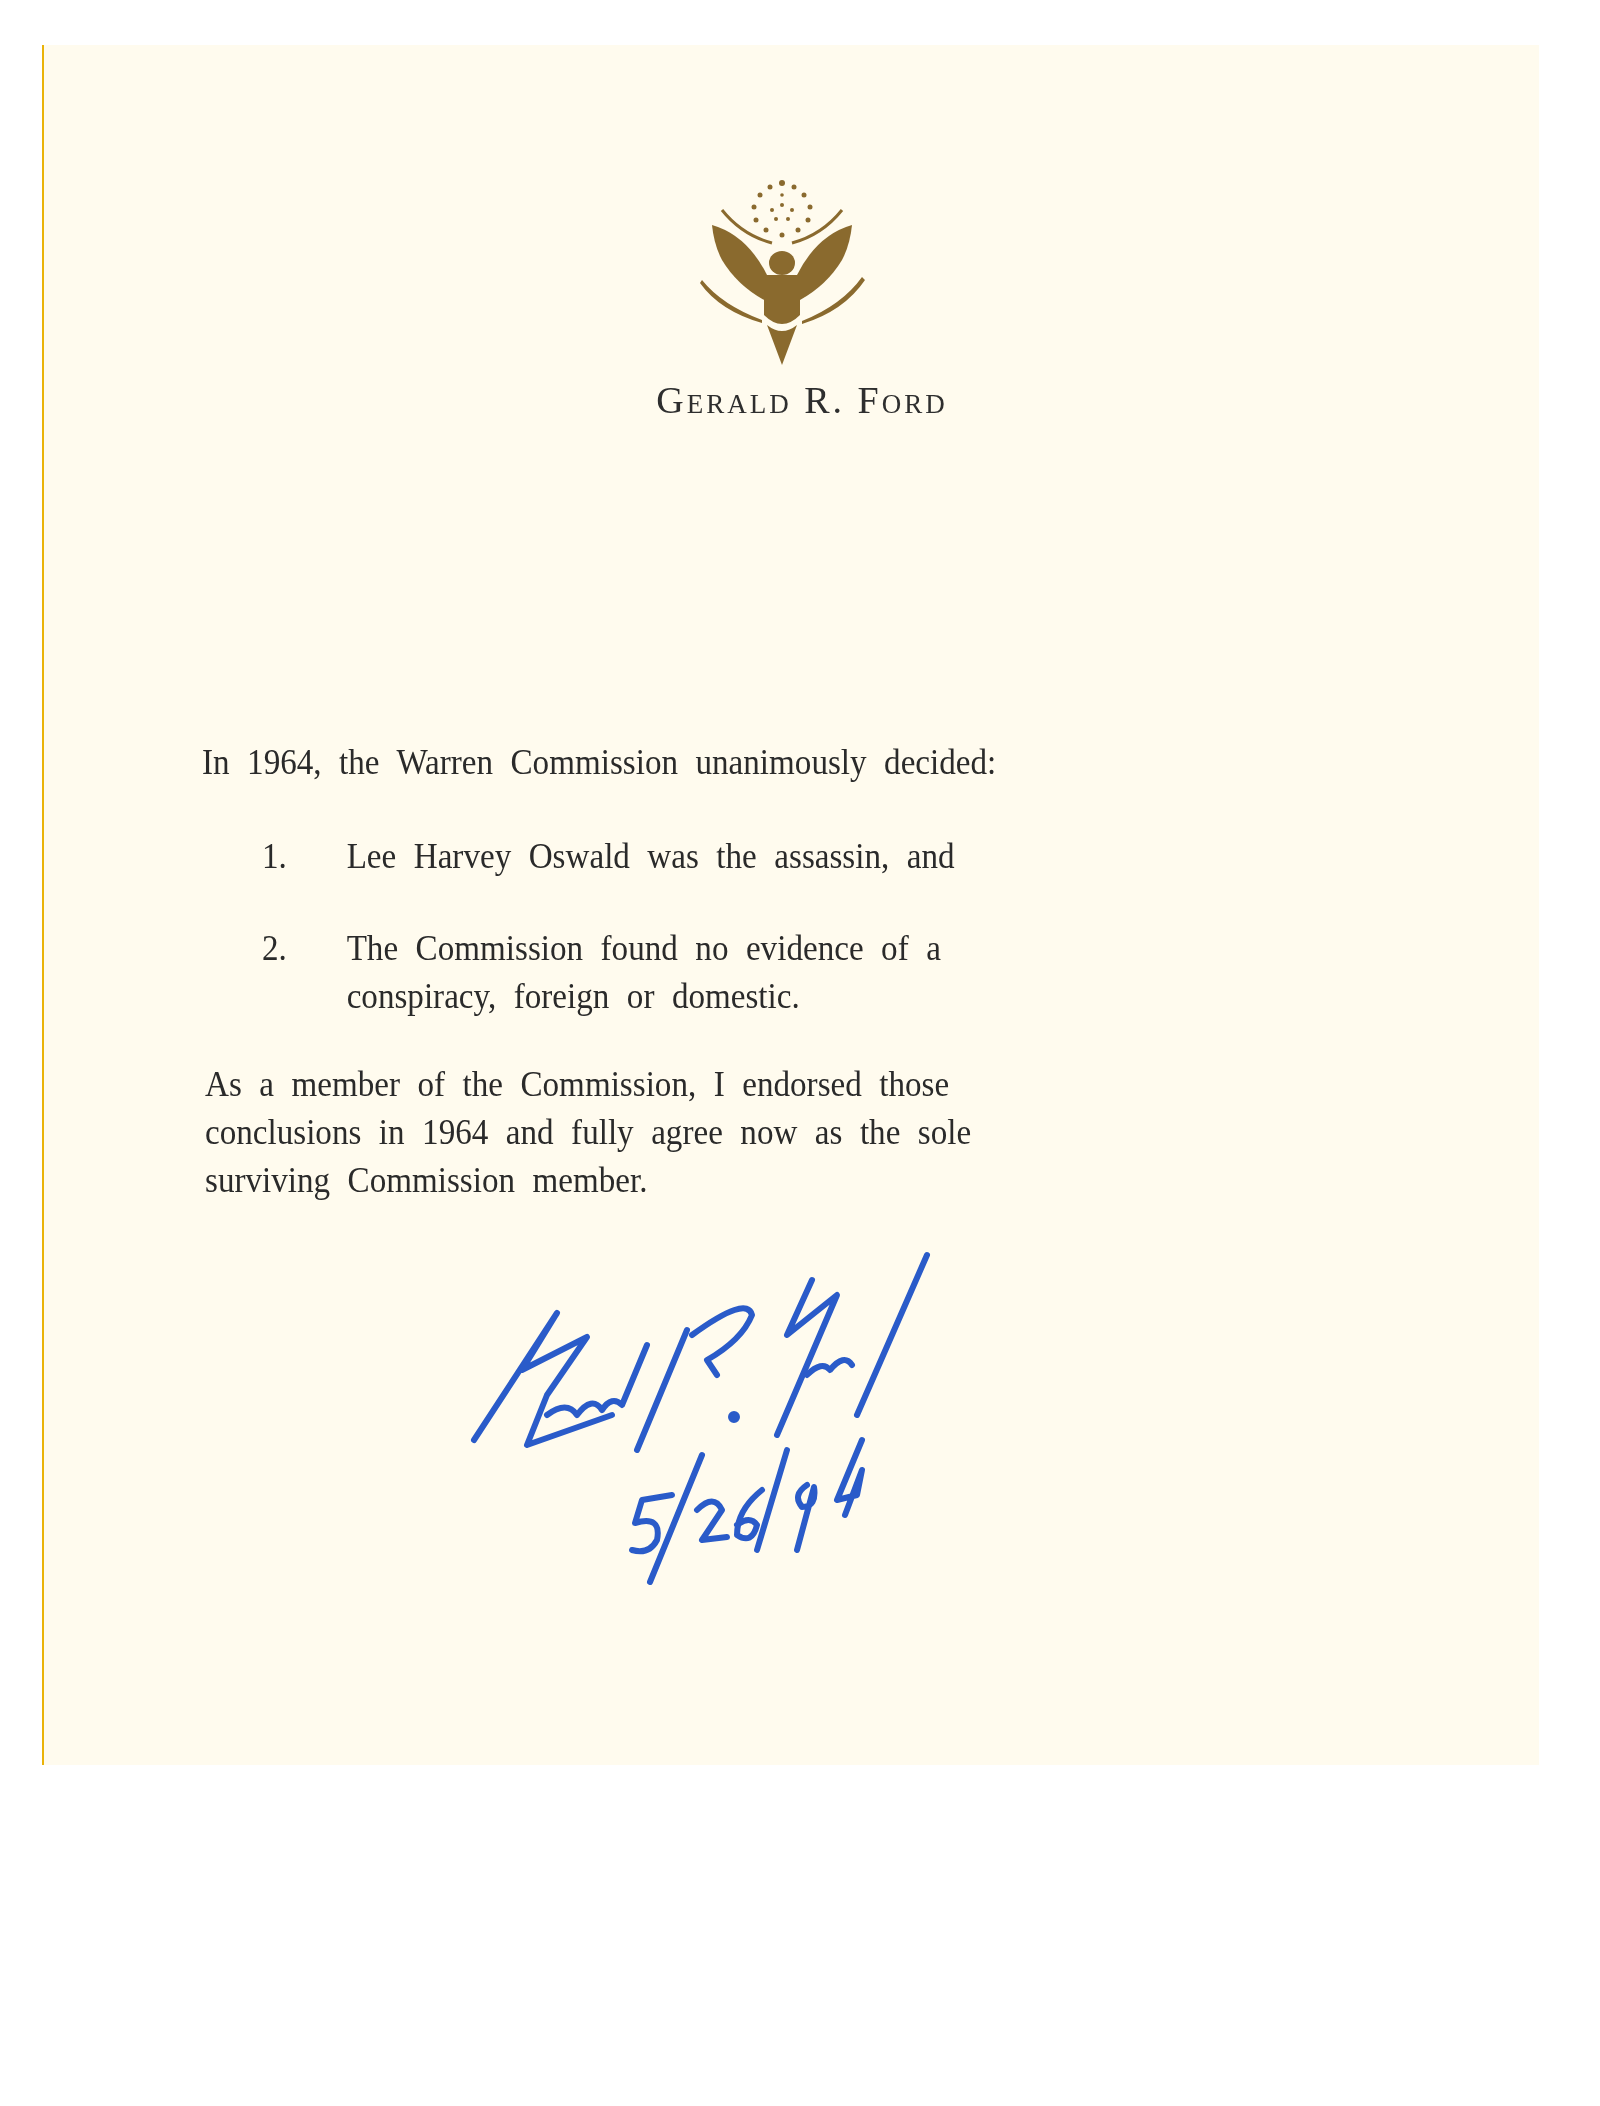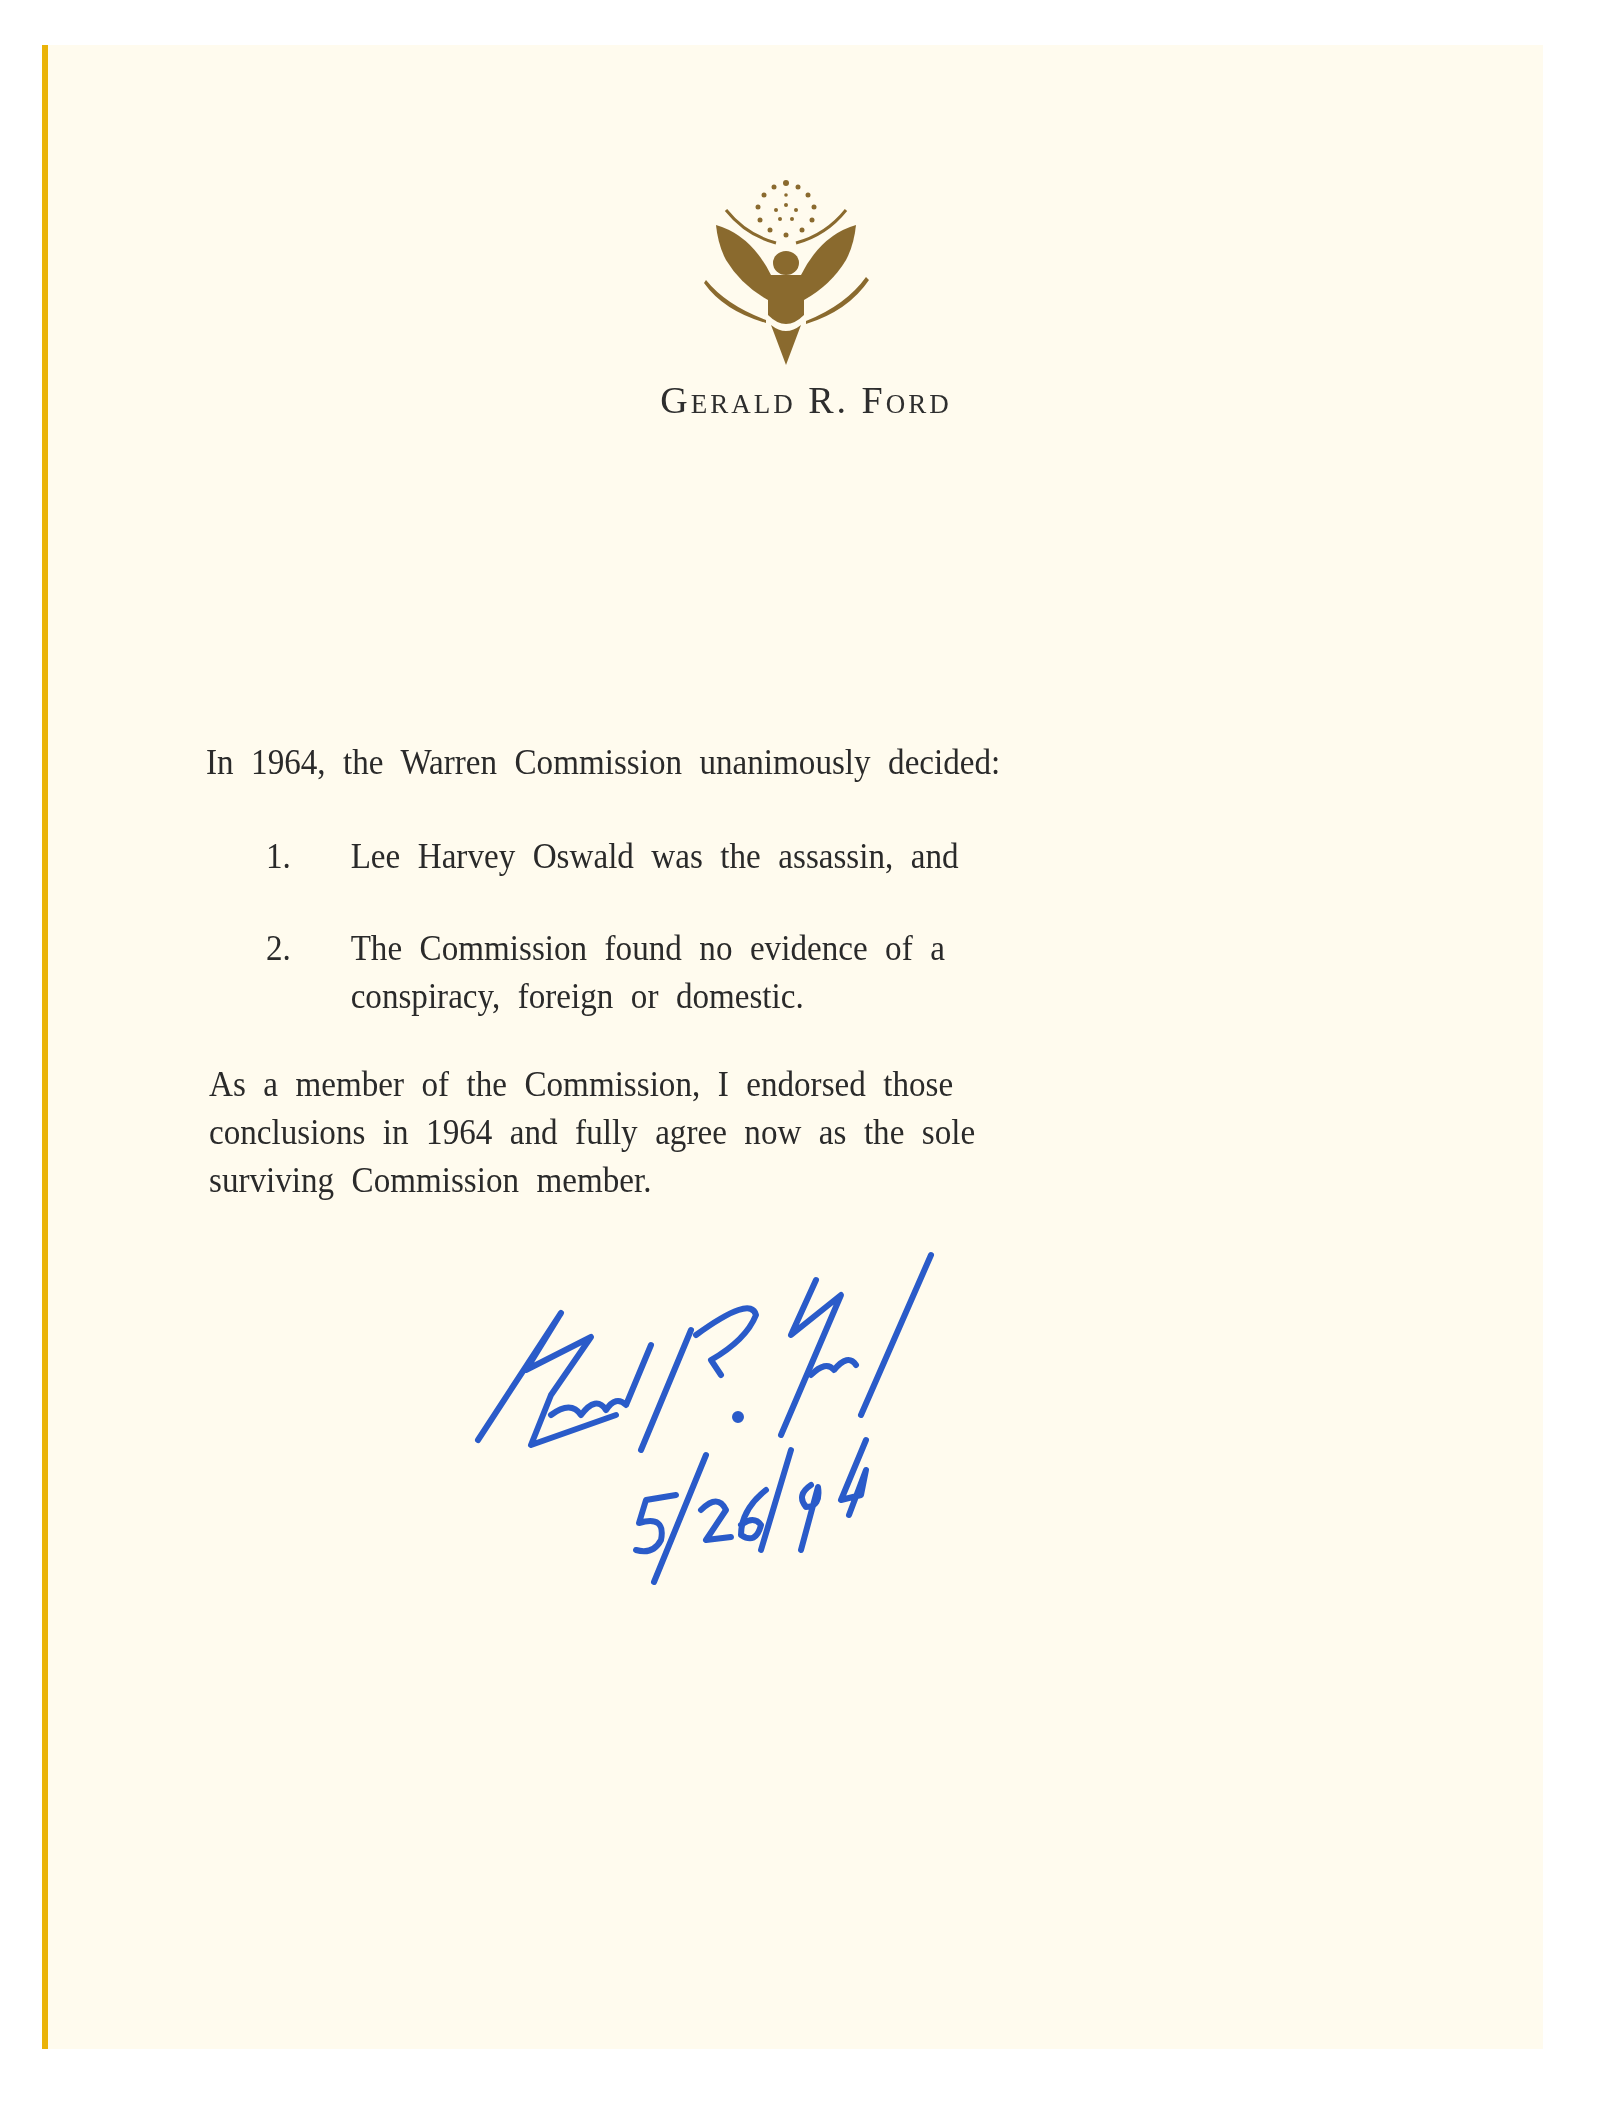--- a/index.html
+++ b/index.html
@@ -1,23 +1,23 @@
 <!DOCTYPE html>
 <html><head>
 <meta charset="utf-8">
 <style>
   html, body { margin:0; padding:0; }
   body {
     width:1600px; height:2106px; background:#ffffff; position:relative; overflow:hidden;
     font-family:"Liberation Serif", "DejaVu Serif", serif;
   }
   .paper {
-    position:absolute; left:42px; top:45px; width:1495px; height:2004px;
+    position:absolute; left:42px; top:45px; width:1495px; height:1720px;
     background:#fffbee;
-    border-left:6px solid #eab308;
+    border-left:2px solid #eab308;
   }
   .seal { position:absolute; left:690px; top:165px; width:180px; height:210px; }
   .letterhead {
     position:absolute; left:0; width:1600px; top:378px; text-align:center;
     font-size:38px; letter-spacing:3px; color:#2e2e2e; font-variant:small-caps;
   }
   .body-text { position:absolute; color:#2a2a2a; font-size:36px; line-height:48px; transform:scaleX(0.92); transform-origin:left; word-spacing:10px; }
   .intro { left:200px; top:738px; }
   .item { left:260px; }
   .item .num { display:inline-block; width:92px; }

